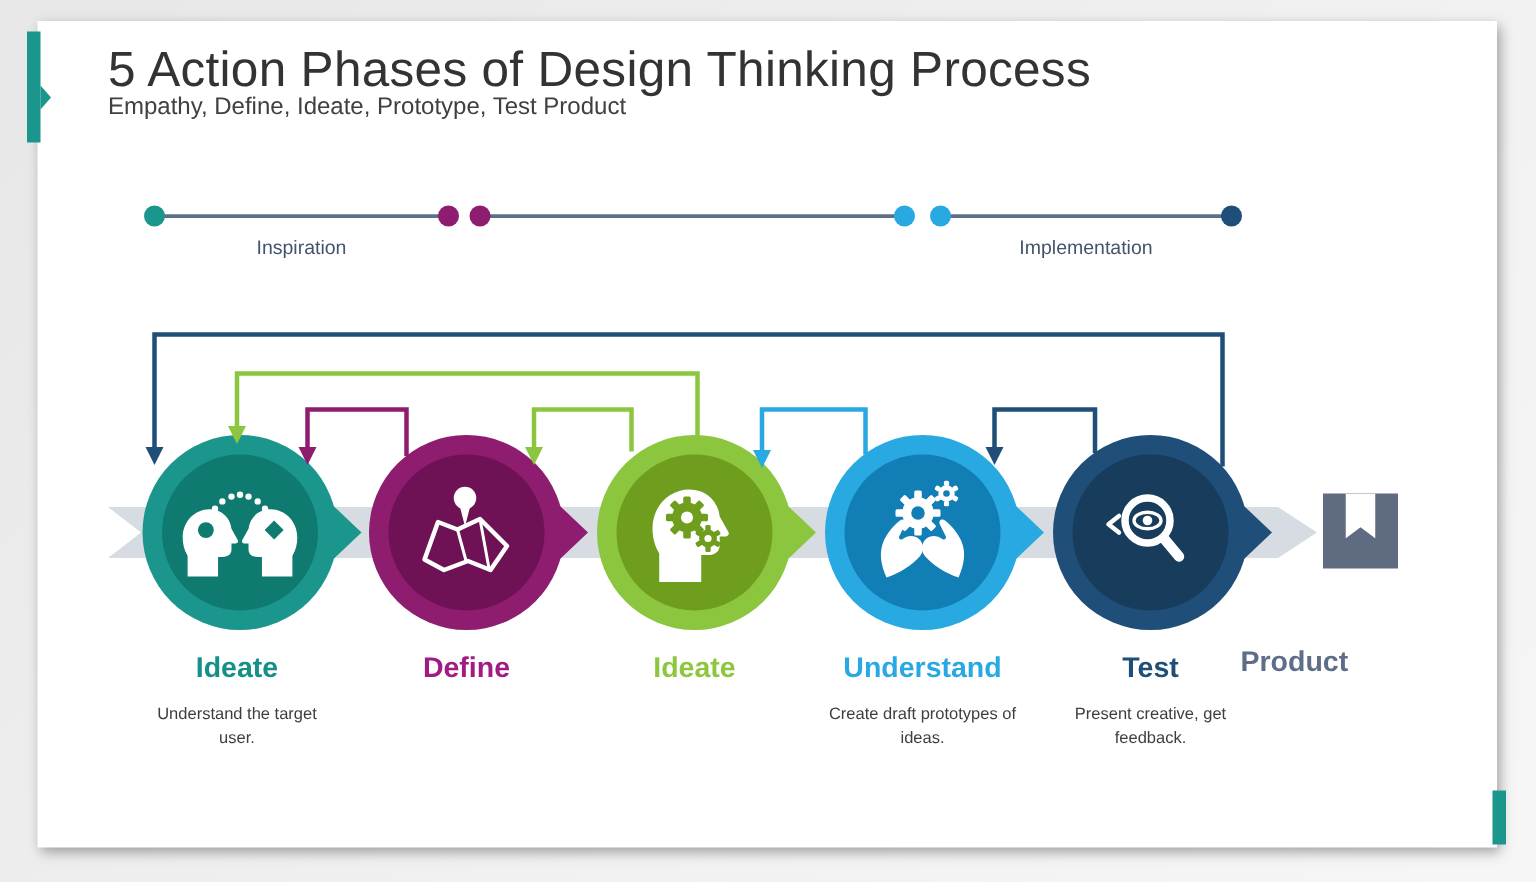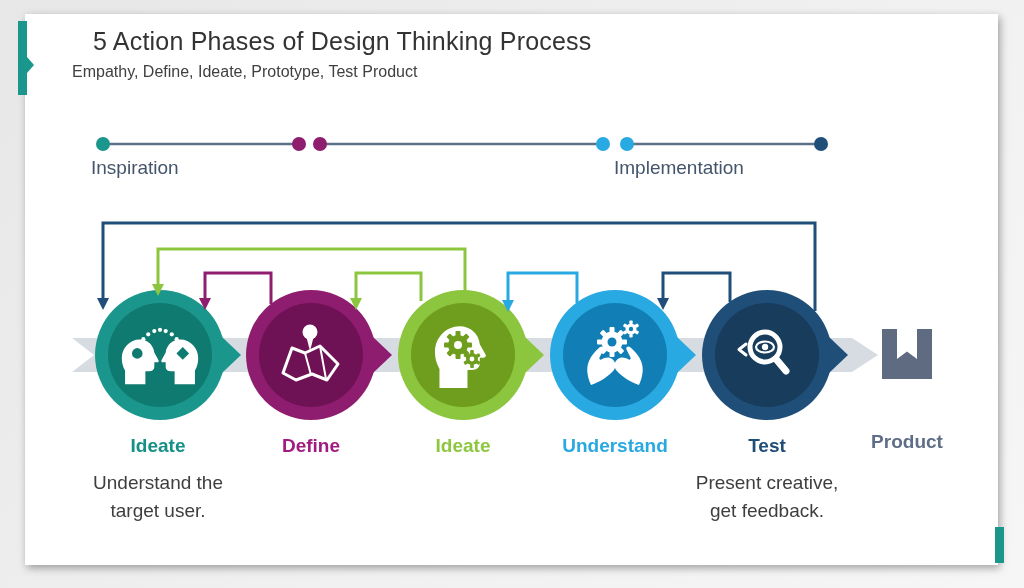--- a/index.html
+++ b/index.html
@@ -4,38 +4,38 @@
 <style>
   html,body{margin:0;padding:0;}
   body{font-family:"Liberation Sans", sans-serif;}
   .stage{position:relative;width:1024px;height:588px;background:linear-gradient(135deg,#e7e7e7 0%,#f1f1f1 60%,#f6f6f6 100%);overflow:hidden;}
   .card{position:absolute;left:25px;top:14px;width:973px;height:551px;background:#ffffff;box-shadow:2px 3px 8px rgba(0,0,0,.35);}
   
   .accent-bar-tl{position:absolute;left:18px;top:21px;width:9px;height:74px;background:#1A968C;}
   .accent-bar-tl .tri{position:absolute;left:9px;top:36px;width:0;height:0;border-top:8px solid transparent;border-bottom:8px solid transparent;border-left:7px solid #1A968C;}
   .accent-bar-br{position:absolute;left:995px;top:527px;width:9px;height:36px;background:#1A968C;}
   
-  .title{position:absolute;left:72px;top:27px;font-size:25px;color:#333333;letter-spacing:.2px;margin-left:21px;}
+  .title{position:absolute;left:72px;top:27px;font-size:33px;color:#333333;letter-spacing:.2px;}
   .subtitle{position:absolute;left:72px;top:63px;font-size:16px;color:#404040;}
   
-  .tl-label{position:absolute;top:157px;width:220px;font-size:19px;color:#44546A;}
+  .tl-label{position:absolute;top:157px;width:220px;text-align:center;font-size:13px;color:#44546A;}
   
   .band{position:absolute;left:72px;top:338px;width:806px;height:34px;background:#D7DCE3;
         clip-path:polygon(0 0,calc(100% - 26px) 0,100% 50%,calc(100% - 26px) 100%,0 100%,22px 50%);}
   
   .circle{position:absolute;top:290px;width:130px;height:130px;}
   .circle .outer{position:absolute;left:0;top:0;width:130px;height:130px;border-radius:50%;}
   .circle .inner{position:absolute;left:13px;top:13px;width:104px;height:104px;border-radius:50%;display:flex;align-items:center;justify-content:center;}
   .circle .tail{position:absolute;right:-16px;top:47px;width:0;height:0;border-top:18px solid transparent;border-bottom:18px solid transparent;}
   
   .step-label{position:absolute;top:435px;width:160px;text-align:center;font-size:19px;font-weight:bold;}
-  .step-desc{position:absolute;top:469px;text-align:center;font-size:19px;line-height:1.45;color:#3E3E3E;}
+  .step-desc{position:absolute;top:469px;text-align:center;font-size:11px;line-height:1.45;color:#3E3E3E;}
   
   .product-box{position:absolute;left:882px;top:329px;width:50px;height:50px;background:#5E6B80;display:flex;justify-content:center;}
-  .product-label{position:absolute;left:827px;top:431px;width:160px;text-align:center;font-size:19px;font-weight:bold;color:#5F6E88;}
+  .product-label{position:absolute;left:827px;top:431px;width:160px;text-align:left;font-size:19px;font-weight:bold;color:#5F6E88;}
   svg.overlay{position:absolute;left:0;top:0;width:1024px;height:588px;pointer-events:none;}
 </style>
 </head>
 <body>
 
 <div class="stage">
   <div class="card"></div>
 
   <div class="accent-bar-tl">
       <div class="tri"></div>
@@ -184,20 +184,21 @@
   </div>
   <div class="product-label">Product</div>
 
   <div class="step-label" style="left:78px;color:#149086">Ideate</div>
   <div class="step-label" style="left:231px;color:#A11B82">Define</div>
   <div class="step-label" style="left:383px;color:#8DC63F">Ideate</div>
   <div class="step-label" style="left:535px;color:#29A9E1">Understand</div>
   <div class="step-label" style="left:687px;color:#1F4E79">Test</div>
 
   <div class="step-desc" style="left:93px;width:130px">Understand the target user.</div>
+  <div class="step-desc" style="left:540px;width:150px">Create draft prototypes of ideas.</div>
   <div class="step-desc" style="left:692px;width:150px">Present creative, get feedback.</div>
 
   <svg class="overlay" viewBox="0 0 1024 588">
     <g>
       <line x1="103" y1="144" x2="299" y2="144" stroke="#5D7089" stroke-width="2.5"></line>
       <line x1="320" y1="144" x2="603" y2="144" stroke="#5D7089" stroke-width="2.5"></line>
       <line x1="627" y1="144" x2="821" y2="144" stroke="#5D7089" stroke-width="2.5"></line>
       <circle cx="103" cy="144" r="7" fill="#1A968C"></circle>
       <circle cx="299" cy="144" r="7" fill="#8E1D70"></circle>
       <circle cx="320" cy="144" r="7" fill="#8E1D70"></circle>

